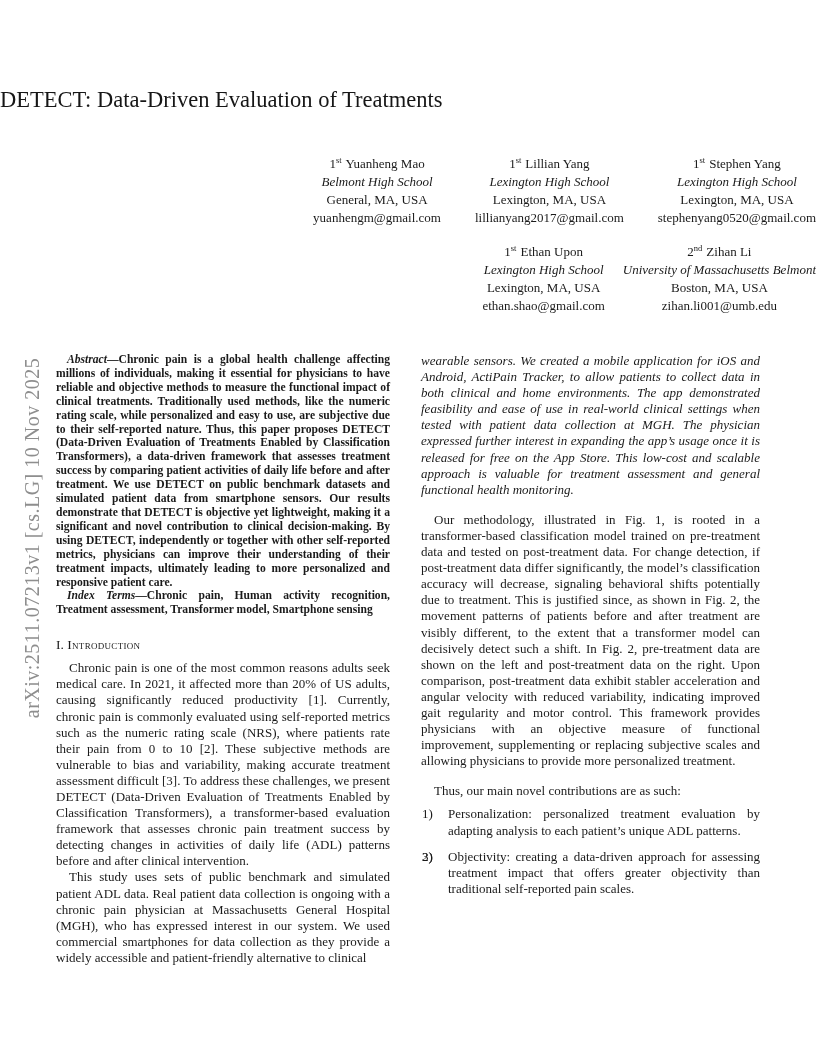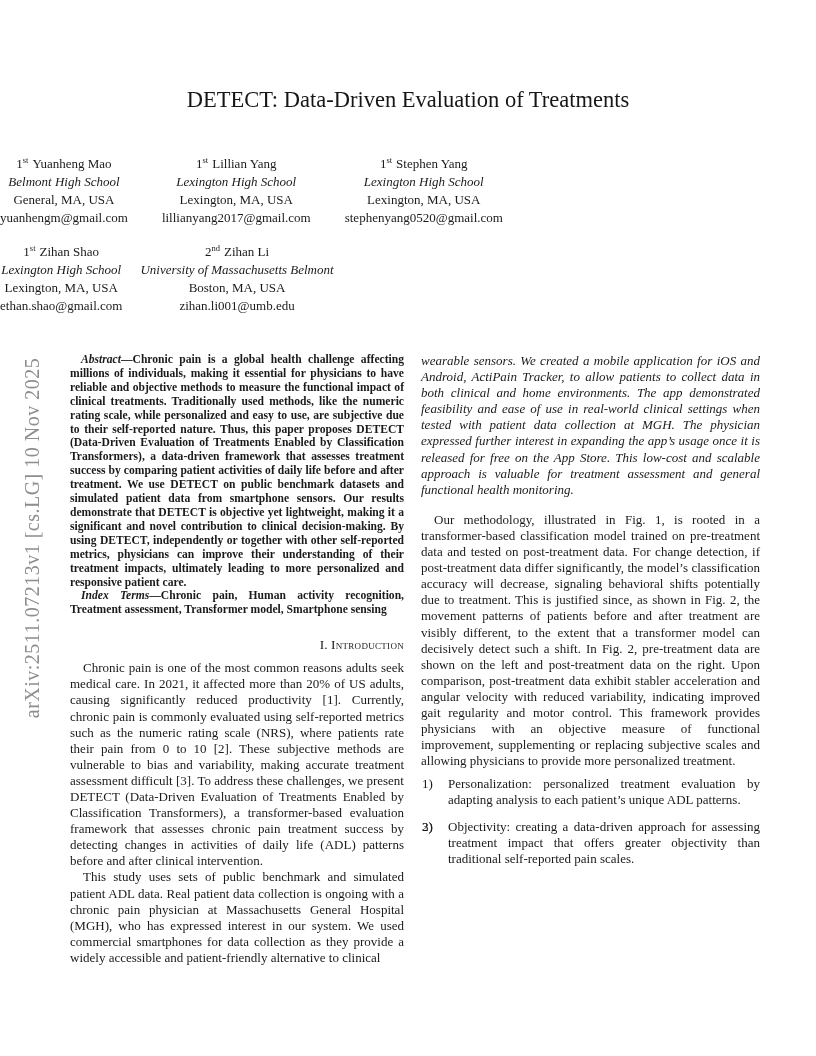--- a/index.html
+++ b/index.html
@@ -24,60 +24,60 @@
     font-size: 20px;
     color: #8e8e8e;
     letter-spacing: 0.5px;
     white-space: nowrap;
   }
 
   
   .title {
     position: absolute;
     top: 68px; left: 0; width: 816px;
-    text-align: center;
+    text-align: left;
     font-size: 22.5px;
     line-height: 34px;
     font-weight: normal;
     color: #161616;
   }
   .title span { display: block; }
 
   
   .authors-row {
     position: absolute; left: 0; width: 816px;
-    display: flex; justify-content: flex-start;
+    display: flex; justify-content: flex-end;
   }
   .authors-row.row1 { top: 155px; gap: 34px; }
   .authors-row.row2 { top: 243px; gap: 18px; }
   .author { text-align: center; font-size: 13px; line-height: 18px; }
   .author .affiliation { font-style: italic; }
   .author sup { font-size: 8.5px; line-height: 0; }
   .author .name { margin-left: 4px; }
 
   
   .col {
     position: absolute; top: 353px;
     text-align: justify;
     font-size: 13px; line-height: 16.1px;
   }
-  .col-left  { left: 70px;  width: 334px; }
+  .col-left  { left: 56px;  width: 334px; }
   .col-right { left: 421px; width: 339px; }
 
   .abstract, .index-terms {
     font-weight: bold;
     font-size: 11.6px;
     line-height: 13.9px;
     text-indent: 11px;
     margin: 0;
   }
   .lead { font-style: italic; }
 
   .section-heading {
-    text-align: right;
+    text-align: left;
     font-size: 13.5px;
     line-height: 17px;
     margin-top: 19px;
     margin-bottom: 7px;
     text-indent: 0;
     font-weight: normal;
   }
   .sc { font-variant: small-caps; letter-spacing: 0.3px; }
 
   p.body-par { margin: 0; text-indent: 13px; }
@@ -120,21 +120,21 @@
     <div class="author">
       <div><span>1</span><sup>st</sup><span class="name">Stephen Yang</span></div>
       <div class="affiliation">Lexington High School</div>
       <div>Lexington, MA, USA</div>
       <div>stephenyang0520@gmail.com</div>
     </div>
   </div>
 
   <div class="authors-row row2">
     <div class="author">
-      <div><span>1</span><sup>st</sup><span class="name">Zihan Shao</span></div>
+      <div><span>1</span><sup>st</sup><span class="name">Ethan Upon</span></div>
       <div class="affiliation">Lexington High School</div>
       <div>Lexington, MA, USA</div>
       <div>ethan.shao@gmail.com</div>
     </div>
     <div class="author">
       <div><span>2</span><sup>nd</sup><span class="name">Zihan Li</span></div>
       <div class="affiliation">University of Massachusetts Belmont</div>
       <div>Boston, MA, USA</div>
       <div>zihan.li001@umb.edu</div>
     </div>
@@ -144,20 +144,21 @@
     <p class="abstract"><span class="lead">Abstract</span><span>—Chronic pain is a global health challenge affecting millions of individuals, making it essential for physicians to have reliable and objective methods to measure the functional impact of clinical treatments. Traditionally used methods, like the numeric rating scale, while personalized and easy to use, are subjective due to their self-reported nature. Thus, this paper proposes DETECT (Data-Driven Evaluation of Treatments Enabled by Classification Transformers), a data-driven framework that assesses treatment success by comparing patient activities of daily life before and after treatment. We use DETECT on public benchmark datasets and simulated patient data from smartphone sensors. Our results demonstrate that DETECT is objective yet lightweight, making it a significant and novel contribution to clinical decision-making. By using DETECT, independently or together with other self-reported metrics, physicians can improve their understanding of their treatment impacts, ultimately leading to more personalized and responsive patient care.</span></p>
     <p class="index-terms"><span class="lead">Index Terms</span><span>—Chronic pain, Human activity recognition, Treatment assessment, Transformer model, Smartphone sensing</span></p>
     <div class="section-heading"><span>I.</span> <span class="sc">Introduction</span></div>
     <p class="body-par">Chronic pain is one of the most common reasons adults seek medical care. In 2021, it affected more than 20% of US adults, causing significantly reduced productivity [1]. Currently, chronic pain is commonly evaluated using self-reported metrics such as the numeric rating scale (NRS), where patients rate their pain from 0 to 10 [2]. These subjective methods are vulnerable to bias and variability, making accurate treatment assessment difficult [3]. To address these challenges, we present DETECT (Data-Driven Evaluation of Treatments Enabled by Classification Transformers), a transformer-based evaluation framework that assesses chronic pain treatment success by detecting changes in activities of daily life (ADL) patterns before and after clinical intervention.</p>
     <p class="body-par">This study uses sets of public benchmark and simulated patient ADL data. Real patient data collection is ongoing with a chronic pain physician at Massachusetts General Hospital (MGH), who has expressed interest in our system. We used commercial smartphones for data collection as they provide a widely accessible and patient-friendly alternative to clinical</p>
   </div>
 
   <div class="col col-right">
     <p class="body-par no-indent">wearable sensors. We created a mobile application for iOS and Android, ActiPain Tracker, to allow patients to collect data in both clinical and home environments. The app demonstrated feasibility and ease of use in real-world clinical settings when tested with patient data collection at MGH. The physician expressed further interest in expanding the app’s usage once it is released for free on the App Store. This low-cost and scalable approach is valuable for treatment assessment and general functional health monitoring.</p>
     <p class="body-par spaced">Our methodology, illustrated in Fig. 1, is rooted in a transformer-based classification model trained on pre-treatment data and tested on post-treatment data. For change detection, if post-treatment data differ significantly, the model’s classification accuracy will decrease, signaling behavioral shifts potentially due to treatment. This is justified since, as shown in Fig. 2, the movement patterns of patients before and after treatment are visibly different, to the extent that a transformer model can decisively detect such a shift. In Fig. 2, pre-treatment data are shown on the left and post-treatment data on the right. Upon comparison, post-treatment data exhibit stabler acceleration and angular velocity with reduced variability, indicating improved gait regularity and motor control. This framework provides physicians with an objective measure of functional improvement, supplementing or replacing subjective scales and allowing physicians to provide more personalized treatment.</p>
+    <p class="body-par spaced">Thus, our main novel contributions are as such:</p>
     <div class="contrib-list">
       <div class="contrib-item">
         <span class="num">1)</span>
         <span>Personalization: personalized treatment evaluation by adapting analysis to each patient’s unique ADL patterns.</span>
       </div>
       <div class="contrib-item">
         <span class="num">2)</span>
       </div>
       <div class="contrib-item">
         <span class="num">3)</span>

